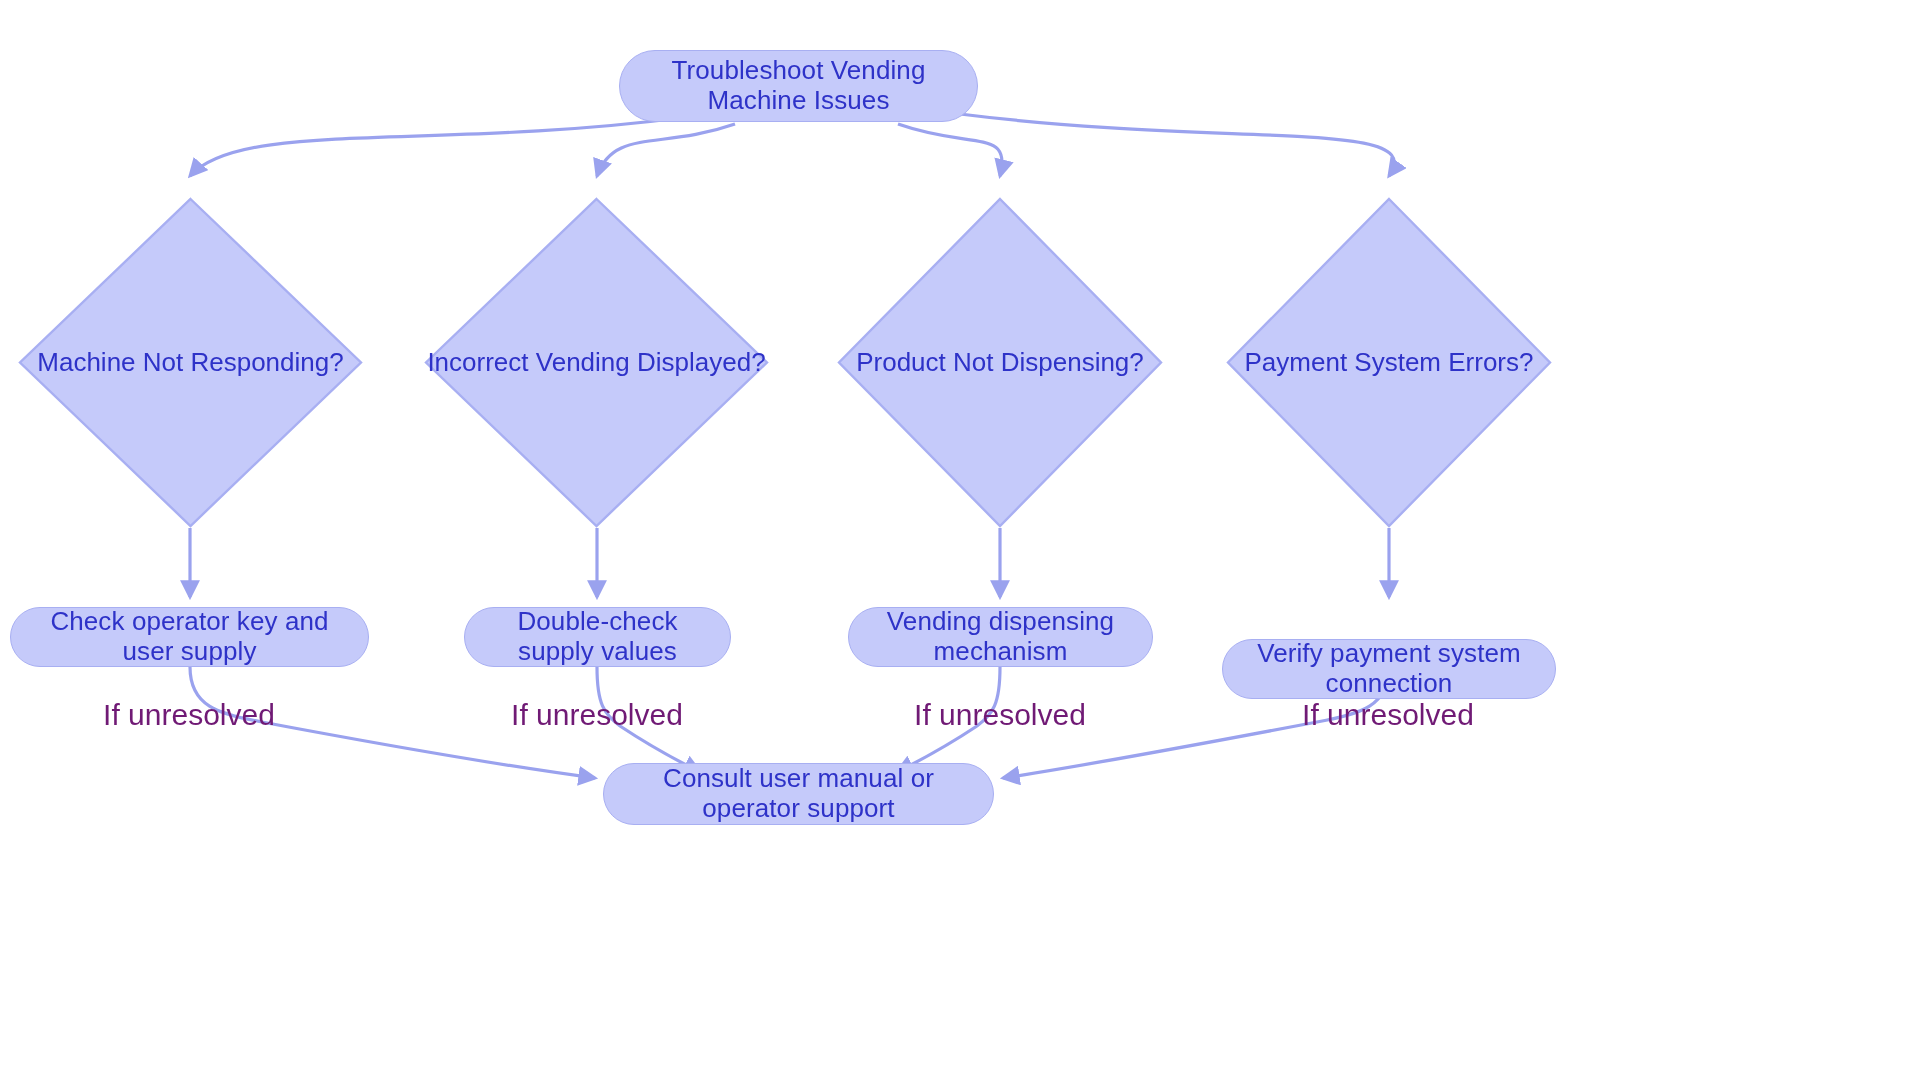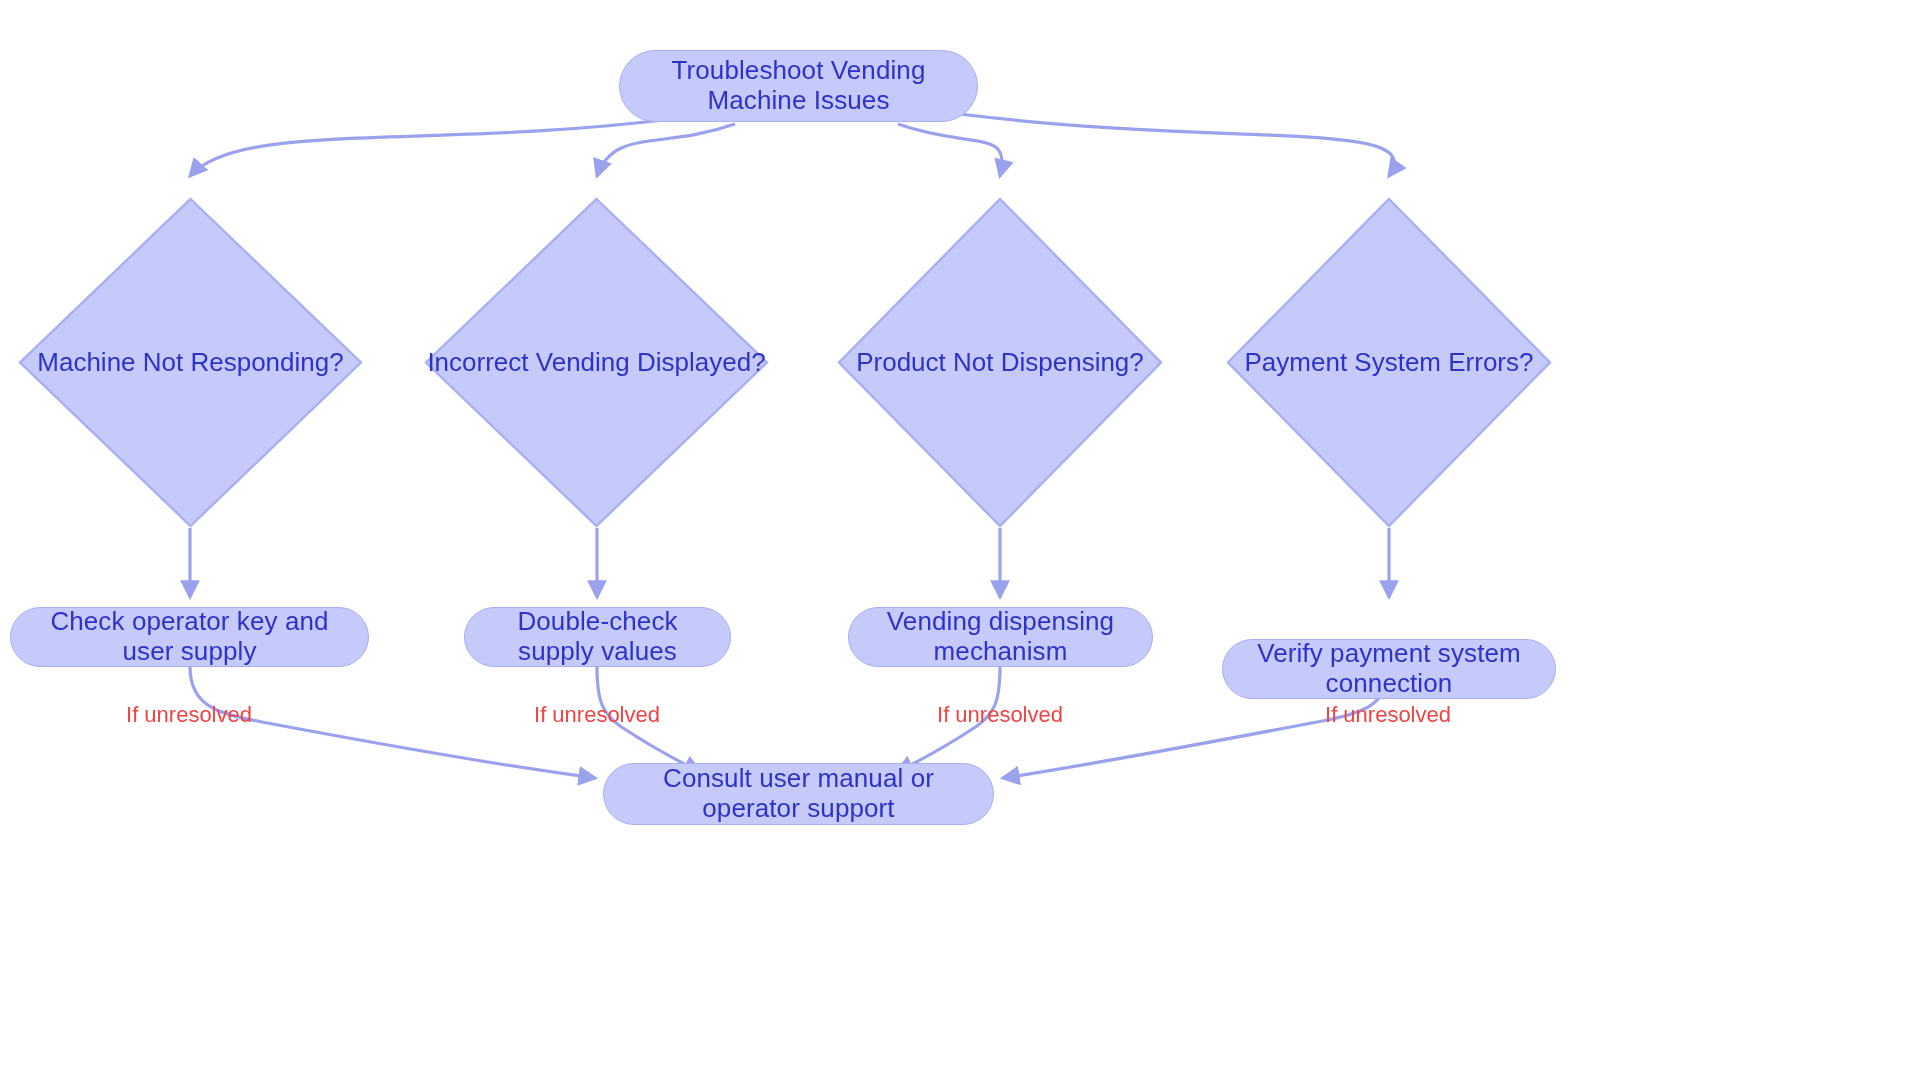--- a/index.html
+++ b/index.html
@@ -63,22 +63,22 @@
     display: flex;
     align-items: center;
     justify-content: center;
     color: #2e32c8;
     font-size: 26px;
     text-align: center;
     pointer-events: none;
   }
   .edge-label {
     position: absolute;
-    color: #ef4444;
-    font-size: 22px;
+    color: #701a75;
+    font-size: 30px;
     white-space: nowrap;
     z-index: 3;
     transform: translate(-50%, -50%);
   }
 </style>
 </head>
 <body>
 
 <div id="canvas">
 

